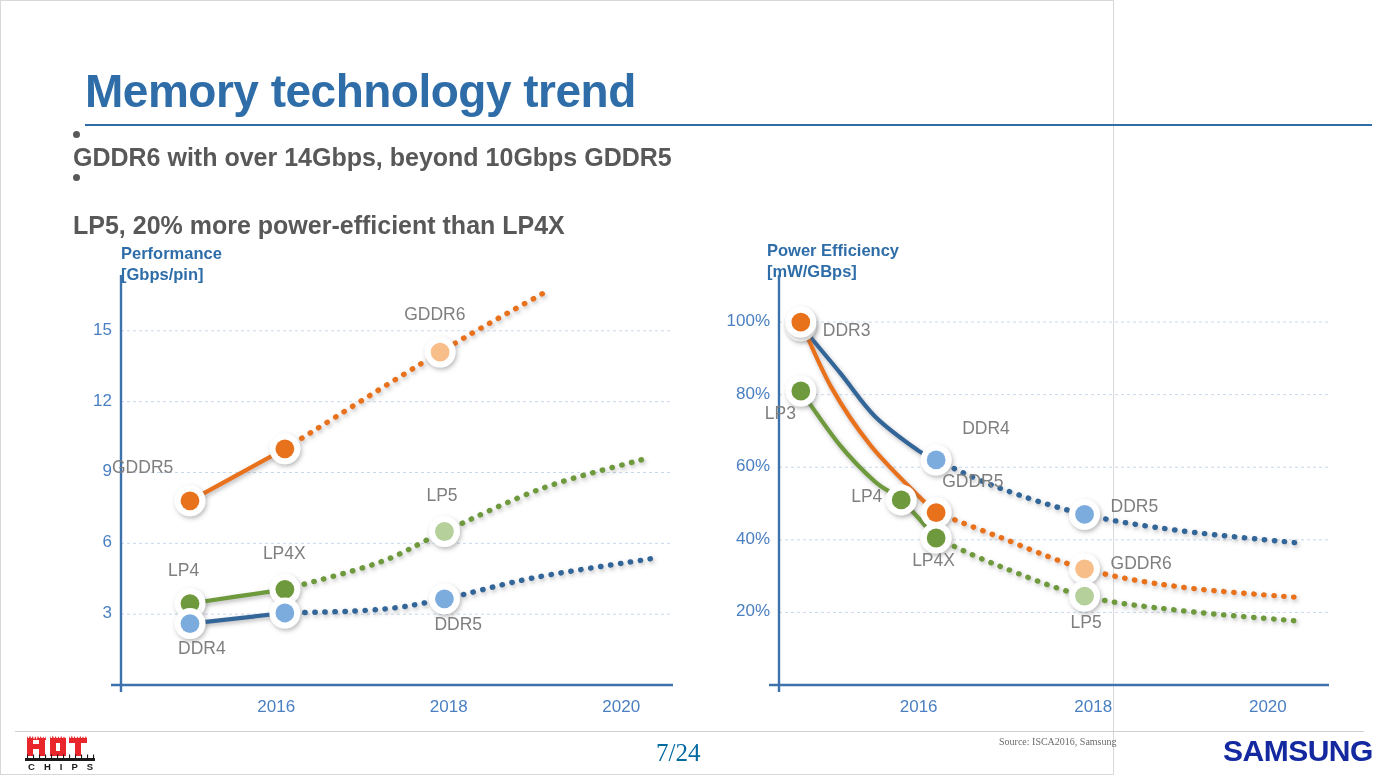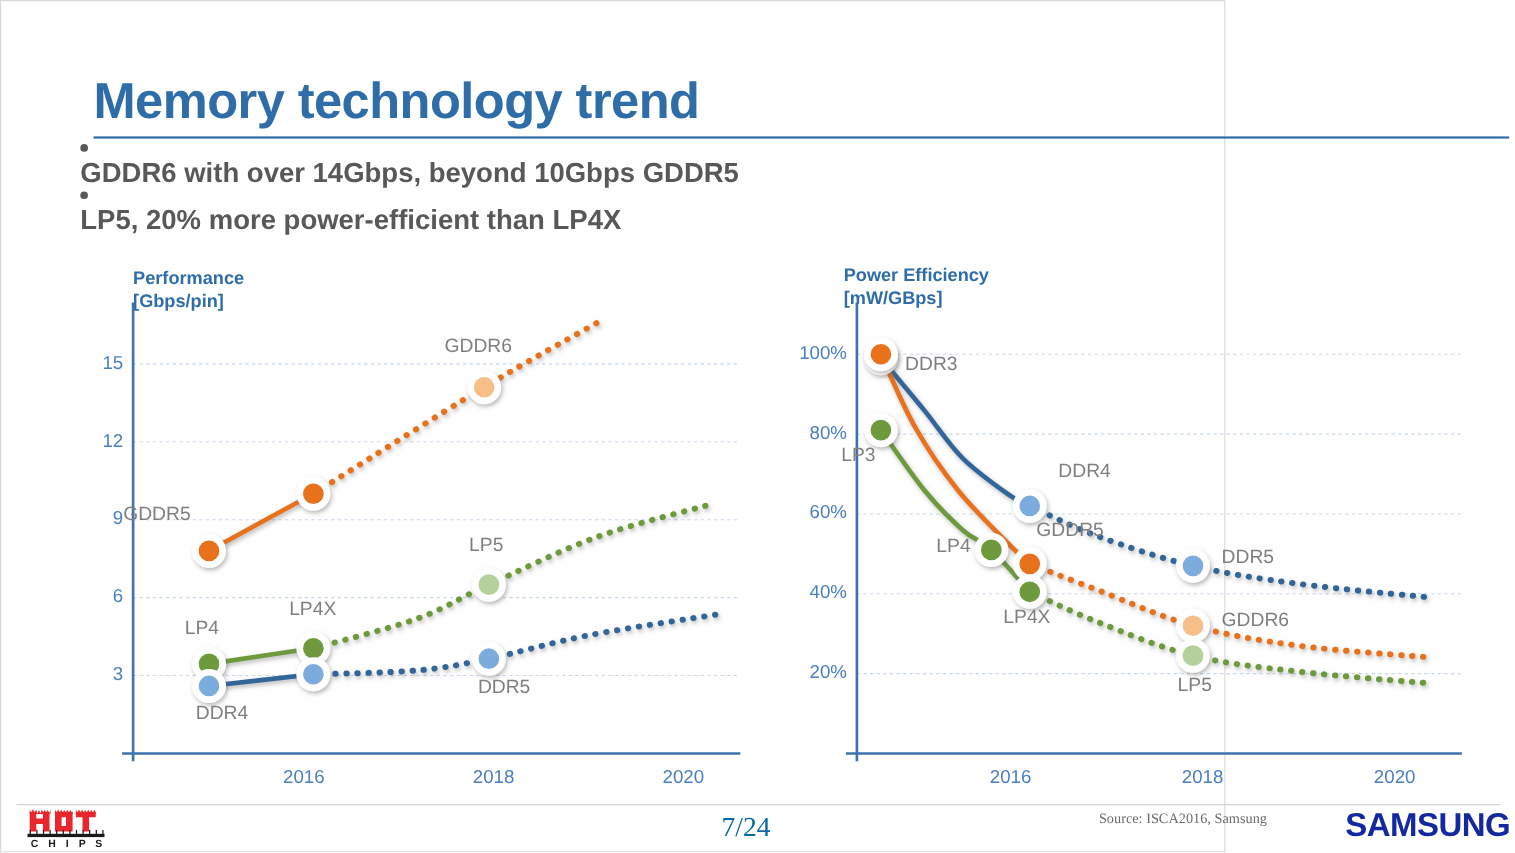--- a/index.html
+++ b/index.html
@@ -49,21 +49,21 @@
     position: relative;
     top: -5px;
     flex: none;
   }
   .bullet-text {
     font-size: 25px;
     font-weight: bold;
     color: #585858;
   }
   #bullet-0 { left: 72px; top: 135px; }
-  #bullet-1 { left: 72px; top: 178px; }
+  #bullet-1 { left: 72px; top: 178px; gap: 25px; }
 
   
   .chart { position: absolute; }
   #chart-left  { left: 76px;  top: 232px; width: 600px; height: 490px; }
   #chart-right { left: 706px; top: 232px; width: 640px; height: 490px; }
 
   .chart-title {
     position: absolute;
     font-size: 16.5px;
     font-weight: bold;
@@ -107,21 +107,21 @@
   #page-number {
     position: absolute;
     left: 655px; top: 738px;
     font-size: 25px;
     color: #0369a1;
     font-family: "Liberation Serif", serif;
   }
   #source-text {
     position: absolute;
     left: 998px; top: 735px;
-    font-size: 13px;
+    font-size: 10px;
     color: #6b6b6b;
     font-family: "Liberation Serif", serif;
     white-space: nowrap;
   }
   #samsung-logo {
     position: absolute;
     left: 1222px; top: 733px;
     font-size: 30px;
     font-weight: bold;
     color: #1428A0;

